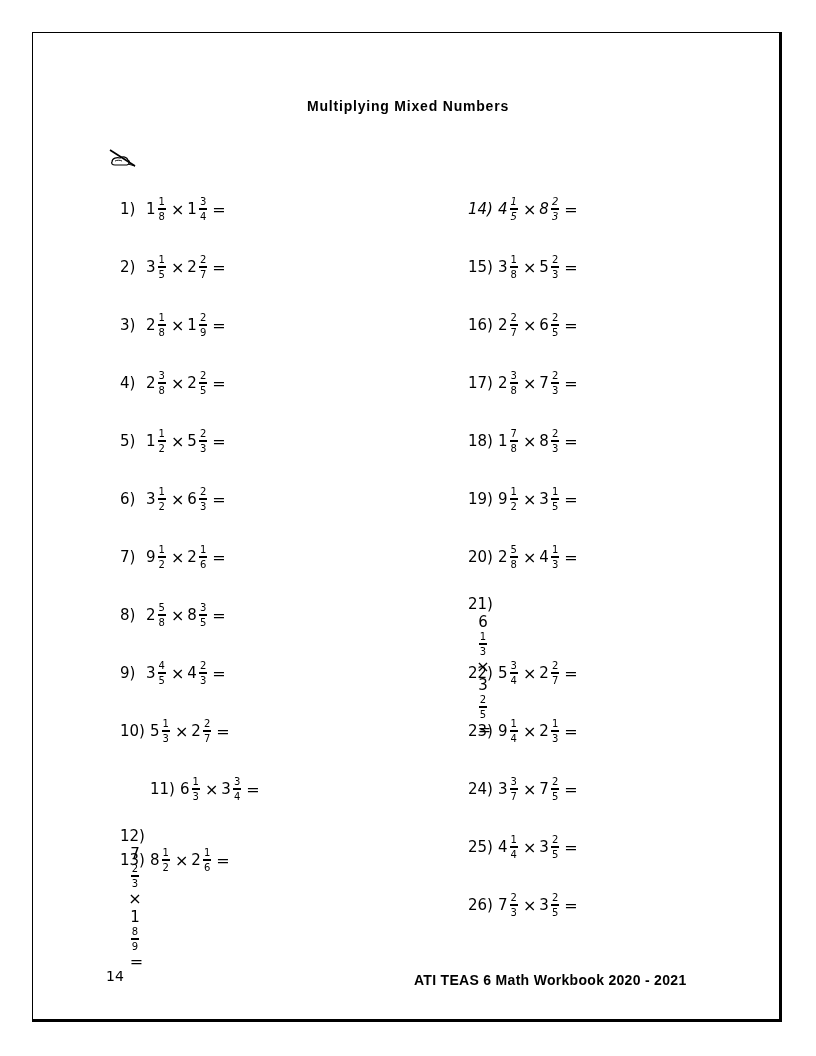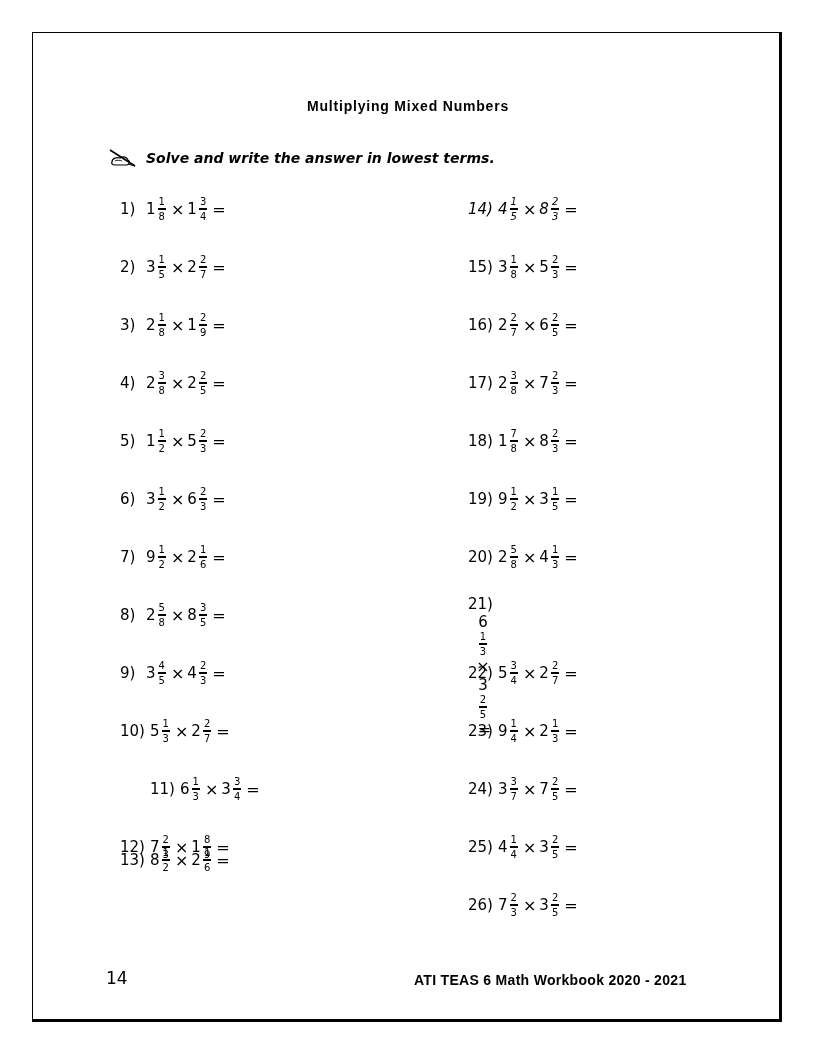--- a/index.html
+++ b/index.html
@@ -32,21 +32,21 @@
   .frac {
     display: inline-flex; flex-direction: column; align-items: center; justify-content: center;
     font-size: 10px; line-height: 11px; margin: 0 2px 0 2px; vertical-align: middle;
   }
   .frac .n { display: block; padding: 0 1px; }
   .frac .bar { display: block; width: 8px; height: 2px; background: #000; margin: 1px 0; }
   .frac .d { display: block; padding: 0 1px; }
   .op { display: inline-block; margin: 0 3px; font-size: 16px; }
   .eq { display: inline-block; margin-left: 3px; font-size: 16px; }
   .footer-page {
-    position: absolute; left: 106px; top: 968px; font-family: "DejaVu Sans", sans-serif; font-size: 17px; font-weight: normal;
+    position: absolute; left: 106px; top: 968px; font-family: "DejaVu Sans", sans-serif; font-size: 14px; font-weight: normal;
   }
   .footer-book {
     position: absolute; left: 414px; top: 972px; font-family: "Liberation Sans", sans-serif; font-weight: bold; font-size: 14px; letter-spacing: 0.3px;
   }
 </style>
 </head>
 <body>
 
 <div class="page-frame"></div>
 
@@ -54,21 +54,20 @@
 
 <div class="instruction">
   <span class="pencil">
     <svg width="30" height="20" viewBox="0 0 30 20">
       <path d="M4 14 C4 10, 9 9, 12 10 C15 8, 19 9, 20 12 C22 13, 22 16, 19 17 L7 17 C4 17, 3 15, 4 14 Z" fill="none" stroke="#000" stroke-width="1.2"></path>
       <path d="M7 13 C9 12, 12 12, 14 13" fill="none" stroke="#000" stroke-width="0.9"></path>
       <line x1="2" y1="2" x2="27" y2="18" stroke="#000" stroke-width="1.6"></line>
       <line x1="20" y1="16" x2="27" y2="18" stroke="#000" stroke-width="1"></line>
     </svg>
   </span>
-  <span class="text">Solve and write the answer in lowest terms.</span>
 </div>
 
 <div id="problems-container">
     <div class="problem" style="left: 120px; top: 189px;">
       <span class="num">1)</span>
       <span class="whole">1</span>
       <span class="frac">
         <span class="n">1</span>
         <span class="bar"></span>
         <span class="d">8</span>
@@ -245,21 +244,21 @@
       </span>
       <span class="op">×</span>
       <span class="whole">3</span>
       <span class="frac">
         <span class="n">3</span>
         <span class="bar"></span>
         <span class="d">4</span>
       </span>
       <span class="eq">=</span>
     </div>
-    <div class="problem" style="left: 120px; top: 827px;">
+    <div class="problem" style="left: 120px; top: 827px; flex-direction: column;">
       <span class="num wide">12)</span>
       <span class="whole">7</span>
       <span class="frac">
         <span class="n">2</span>
         <span class="bar"></span>
         <span class="d">3</span>
       </span>
       <span class="op">×</span>
       <span class="whole">1</span>
       <span class="frac">

